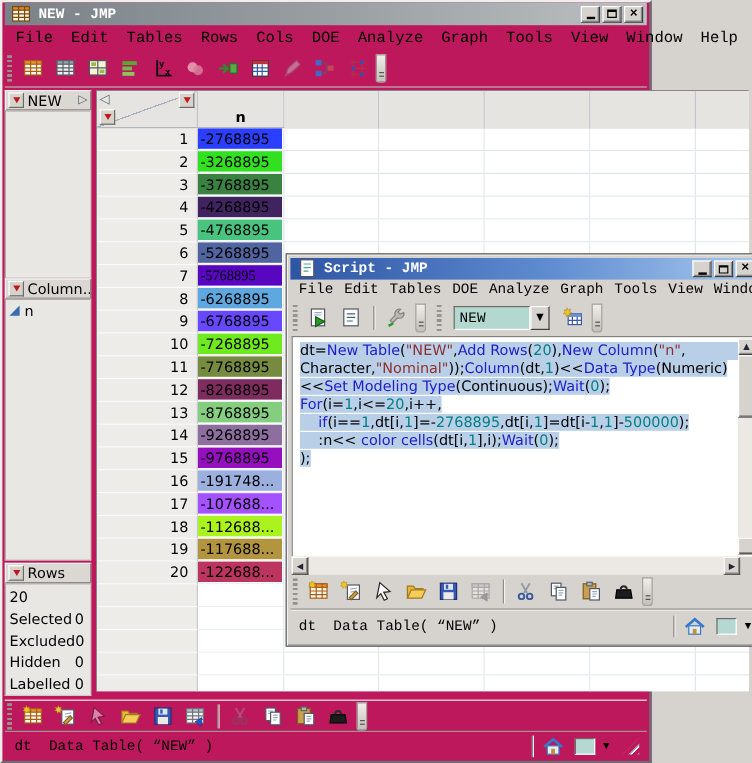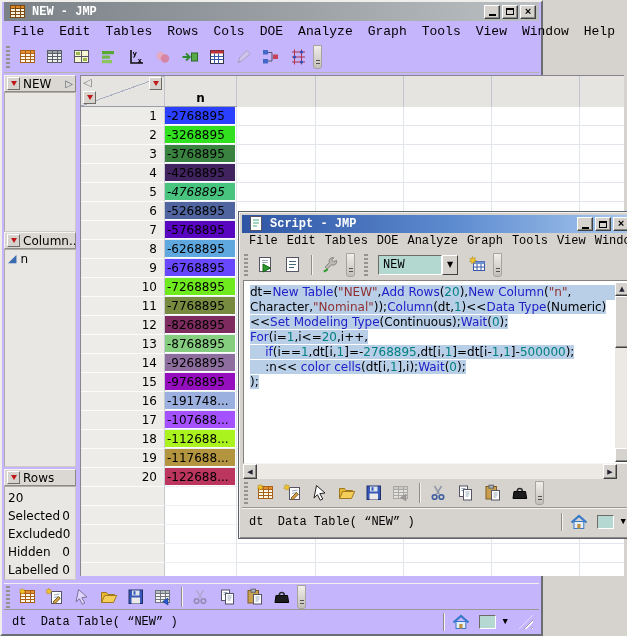--- a/index.html
+++ b/index.html
@@ -1,18 +1,18 @@
 <!DOCTYPE html>
 <html><head>
 <meta charset="utf-8">
 <style>
   html,body{margin:0;padding:0;width:627px;height:636px;overflow:hidden;
     font-family:"DejaVu Sans",sans-serif;background:#d6d3ce;}
   *{box-sizing:border-box;}
-  #root{position:relative;width:543px;height:636px;background:#c4b5fd;
+  #root{position:relative;width:543px;height:636px;background:#be185d;
     border:2px solid;border-color:#f0eeea #6a6e72 #6a6e72 #f0eeea;}
 
   
   .titlebar{position:absolute;display:flex;align-items:center;gap:4px;
     padding:0 3px;color:#fff;font-weight:bold;font-size:12px;
     font-family:"Liberation Mono",monospace;overflow:hidden;}
   .tb-main{left:2px;top:0px;right:2px;height:19px;
     background:linear-gradient(to right,#7b8287,#9ba1a5 55%,#bcc0c3);}
   .wbtns{margin-left:auto;display:flex;gap:2px;}
   .wbtn{width:16px;height:14px;display:flex;align-items:center;justify-content:center;
@@ -364,21 +364,21 @@
           </div>
           <div class="c-e" style="width: 79px;"></div>
           <div class="c-e" style="width: 88px;"></div>
           <div class="c-e" style="width: 88px;"></div>
           <div class="c-e" style="width: 88px;"></div>
           <div class="c-e" style="width: 88px;"></div>
         </div>
         <div class="trow">
           <div class="c-num">5</div>
           <div class="c-n">
-            <div class="fill" style="background: rgb(72, 196, 127); font-style: italic;">-4768895</div>
+            <div class="fill" style="background: rgb(72, 196, 127);">-4768895</div>
           </div>
           <div class="c-e" style="width: 79px;"></div>
           <div class="c-e" style="width: 88px;"></div>
           <div class="c-e" style="width: 88px;"></div>
           <div class="c-e" style="width: 88px;"></div>
           <div class="c-e" style="width: 88px;"></div>
         </div>
         <div class="trow">
           <div class="c-num">6</div>
           <div class="c-n">
@@ -386,21 +386,21 @@
           </div>
           <div class="c-e" style="width: 79px;"></div>
           <div class="c-e" style="width: 88px;"></div>
           <div class="c-e" style="width: 88px;"></div>
           <div class="c-e" style="width: 88px;"></div>
           <div class="c-e" style="width: 88px;"></div>
         </div>
         <div class="trow">
           <div class="c-num">7</div>
           <div class="c-n">
-            <div class="fill" style="background: rgb(88, 6, 191);">-5768895</div>
+            <div class="fill" style="background: rgb(88, 6, 191); font-family: Liberation Serif, serif;">-5768895</div>
           </div>
           <div class="c-e" style="width: 79px;"></div>
           <div class="c-e" style="width: 88px;"></div>
           <div class="c-e" style="width: 88px;"></div>
           <div class="c-e" style="width: 88px;"></div>
           <div class="c-e" style="width: 88px;"></div>
         </div>
         <div class="trow">
           <div class="c-num">8</div>
           <div class="c-n">

